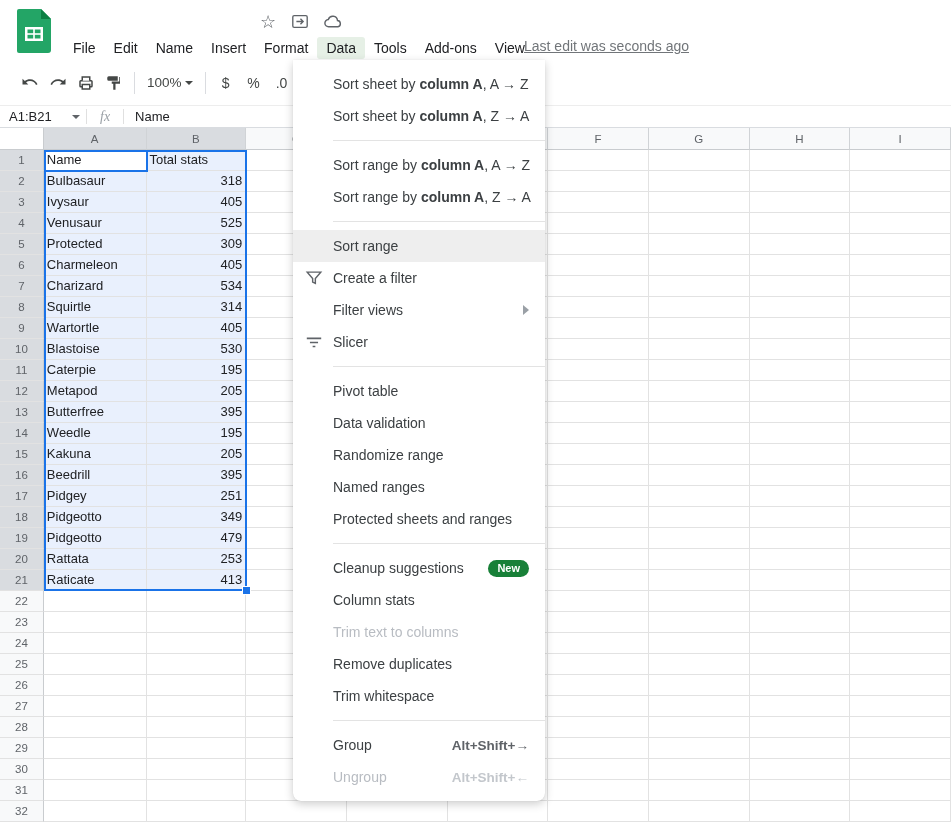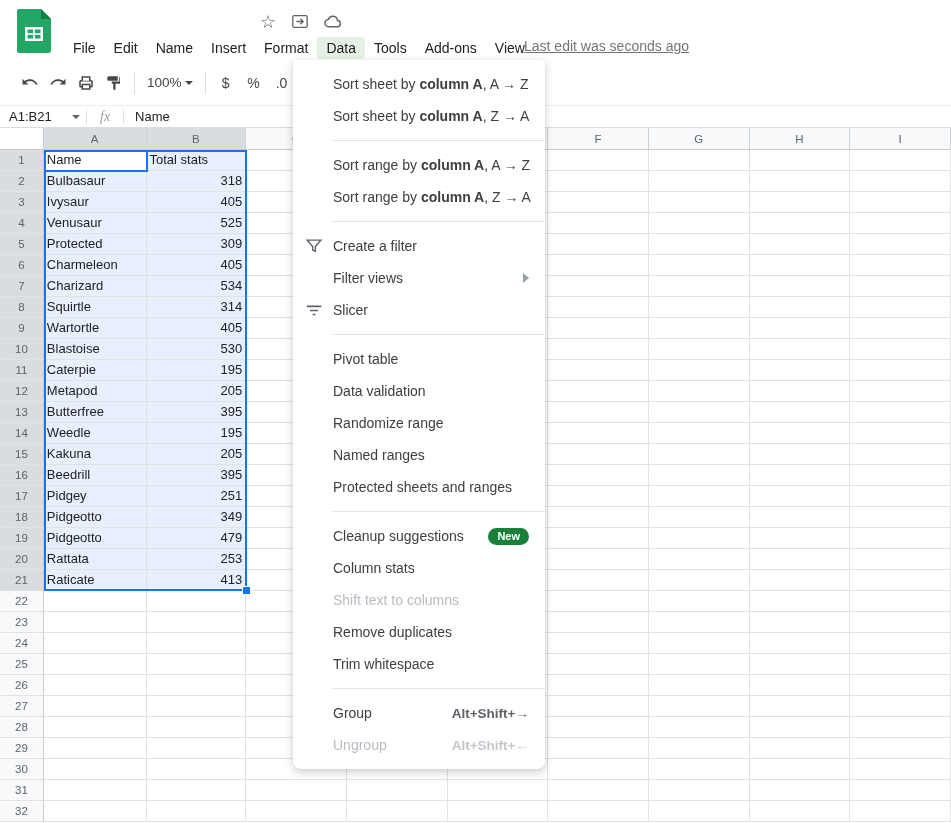--- a/index.html
+++ b/index.html
@@ -653,20 +653,23 @@
       <span>Sort sheet by <b>column A</b>, Z → A</span>
     </div>
     <div class="dm-divider"></div>
     <div class="dm-item">
       <span>Sort range by <b>column A</b>, A → Z</span>
     </div>
     <div class="dm-item">
       <span>Sort range by <b>column A</b>, Z → A</span>
     </div>
     <div class="dm-divider"></div>
+    <div class="dm-item hl">
+      <span>Sort range</span>
+    </div>
     <div class="dm-item">
       <svg class="dm-icon" viewBox="0 0 20 20" fill="none" stroke="#5f6368" stroke-width="1.6">
         <path d="M2.5 3.5h15l-6 7v5.5l-3-1.5v-4z"></path>
       </svg>
       <span>Create a filter</span>
     </div>
     <div class="dm-item">
       <span>Filter views</span>
       <span class="dm-sub"></span>
     </div>
@@ -694,21 +697,21 @@
     </div>
     <div class="dm-divider"></div>
     <div class="dm-item">
       <span>Cleanup suggestions</span>
       <span class="dm-badge">New</span>
     </div>
     <div class="dm-item">
       <span>Column stats</span>
     </div>
     <div class="dm-item disabled">
-      <span>Shift text to columns</span>
+      <span>Trim text to columns</span>
     </div>
     <div class="dm-item">
       <span>Remove duplicates</span>
     </div>
     <div class="dm-item">
       <span>Trim whitespace</span>
     </div>
     <div class="dm-divider"></div>
     <div class="dm-item">
       <span>Group</span>

